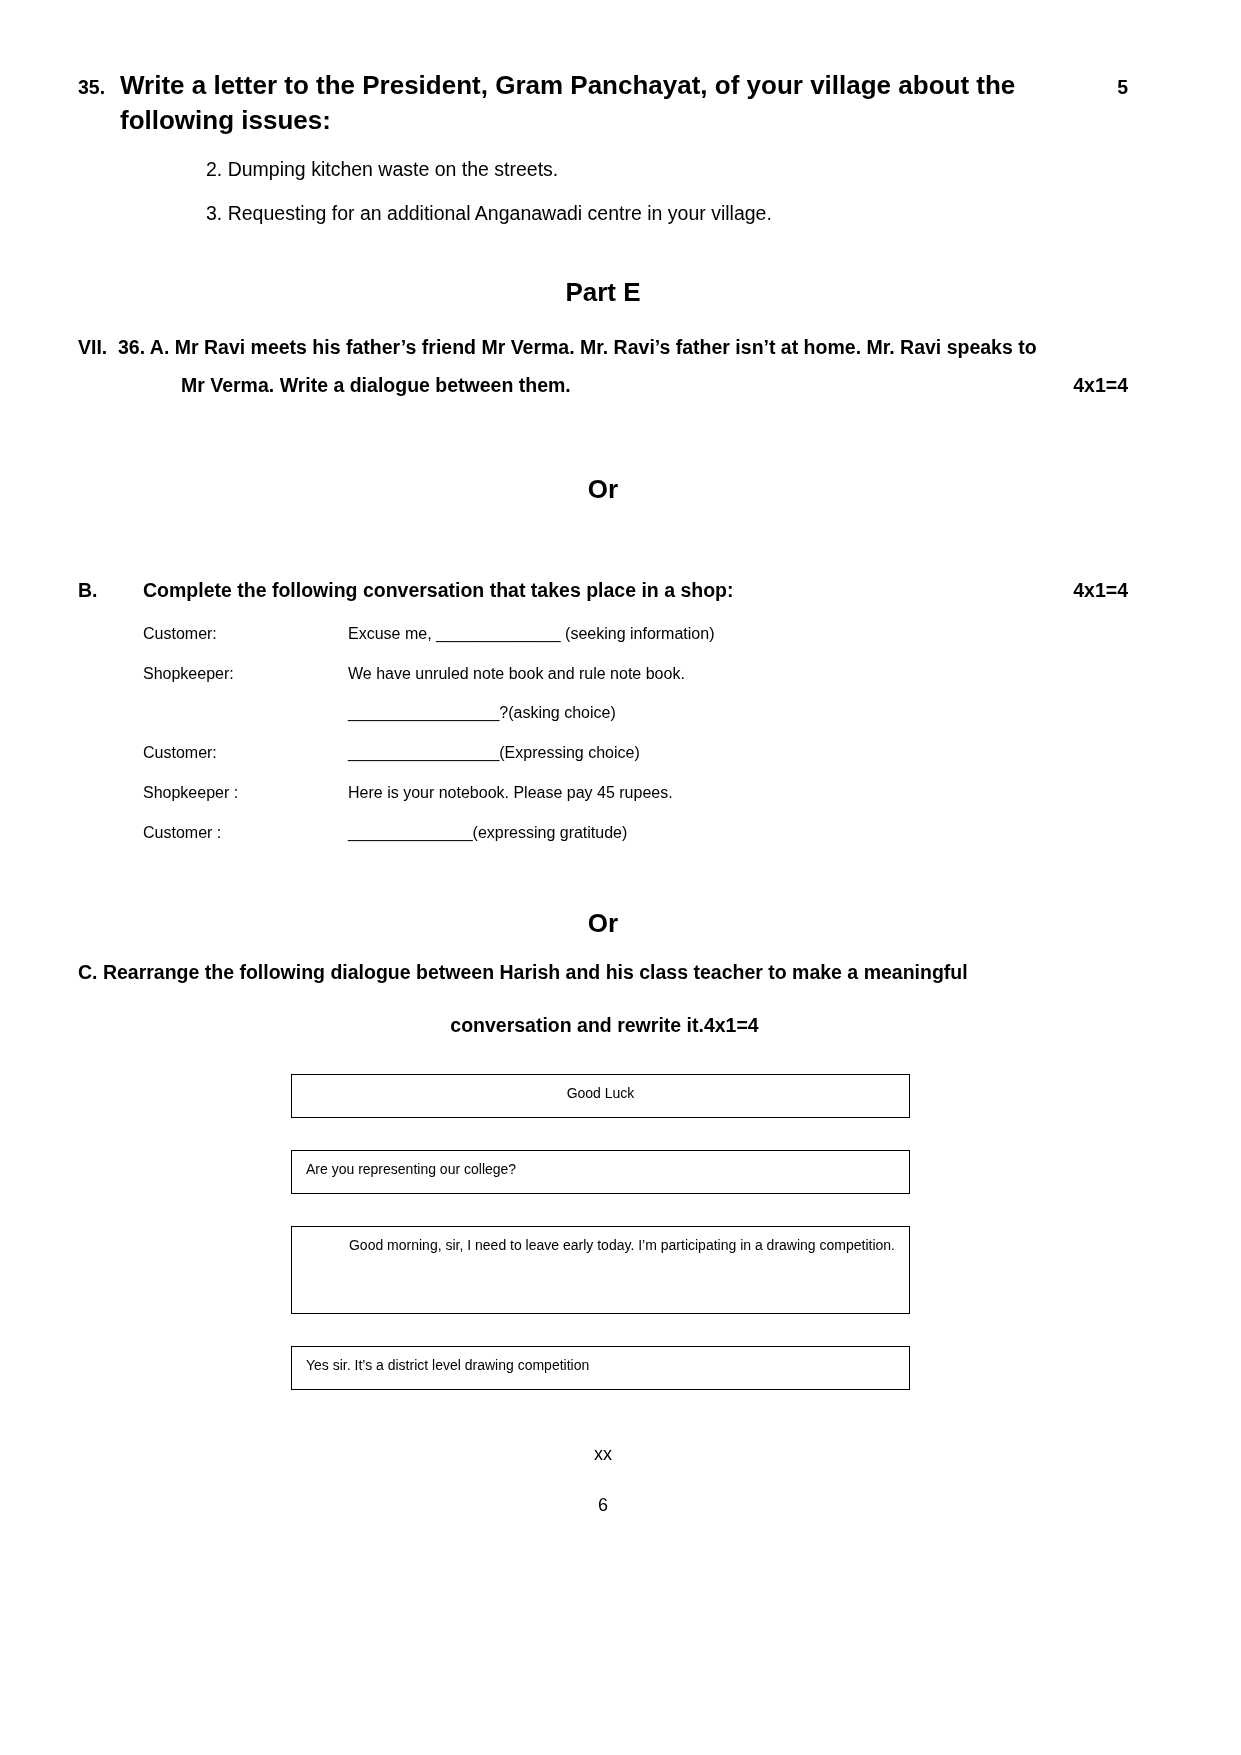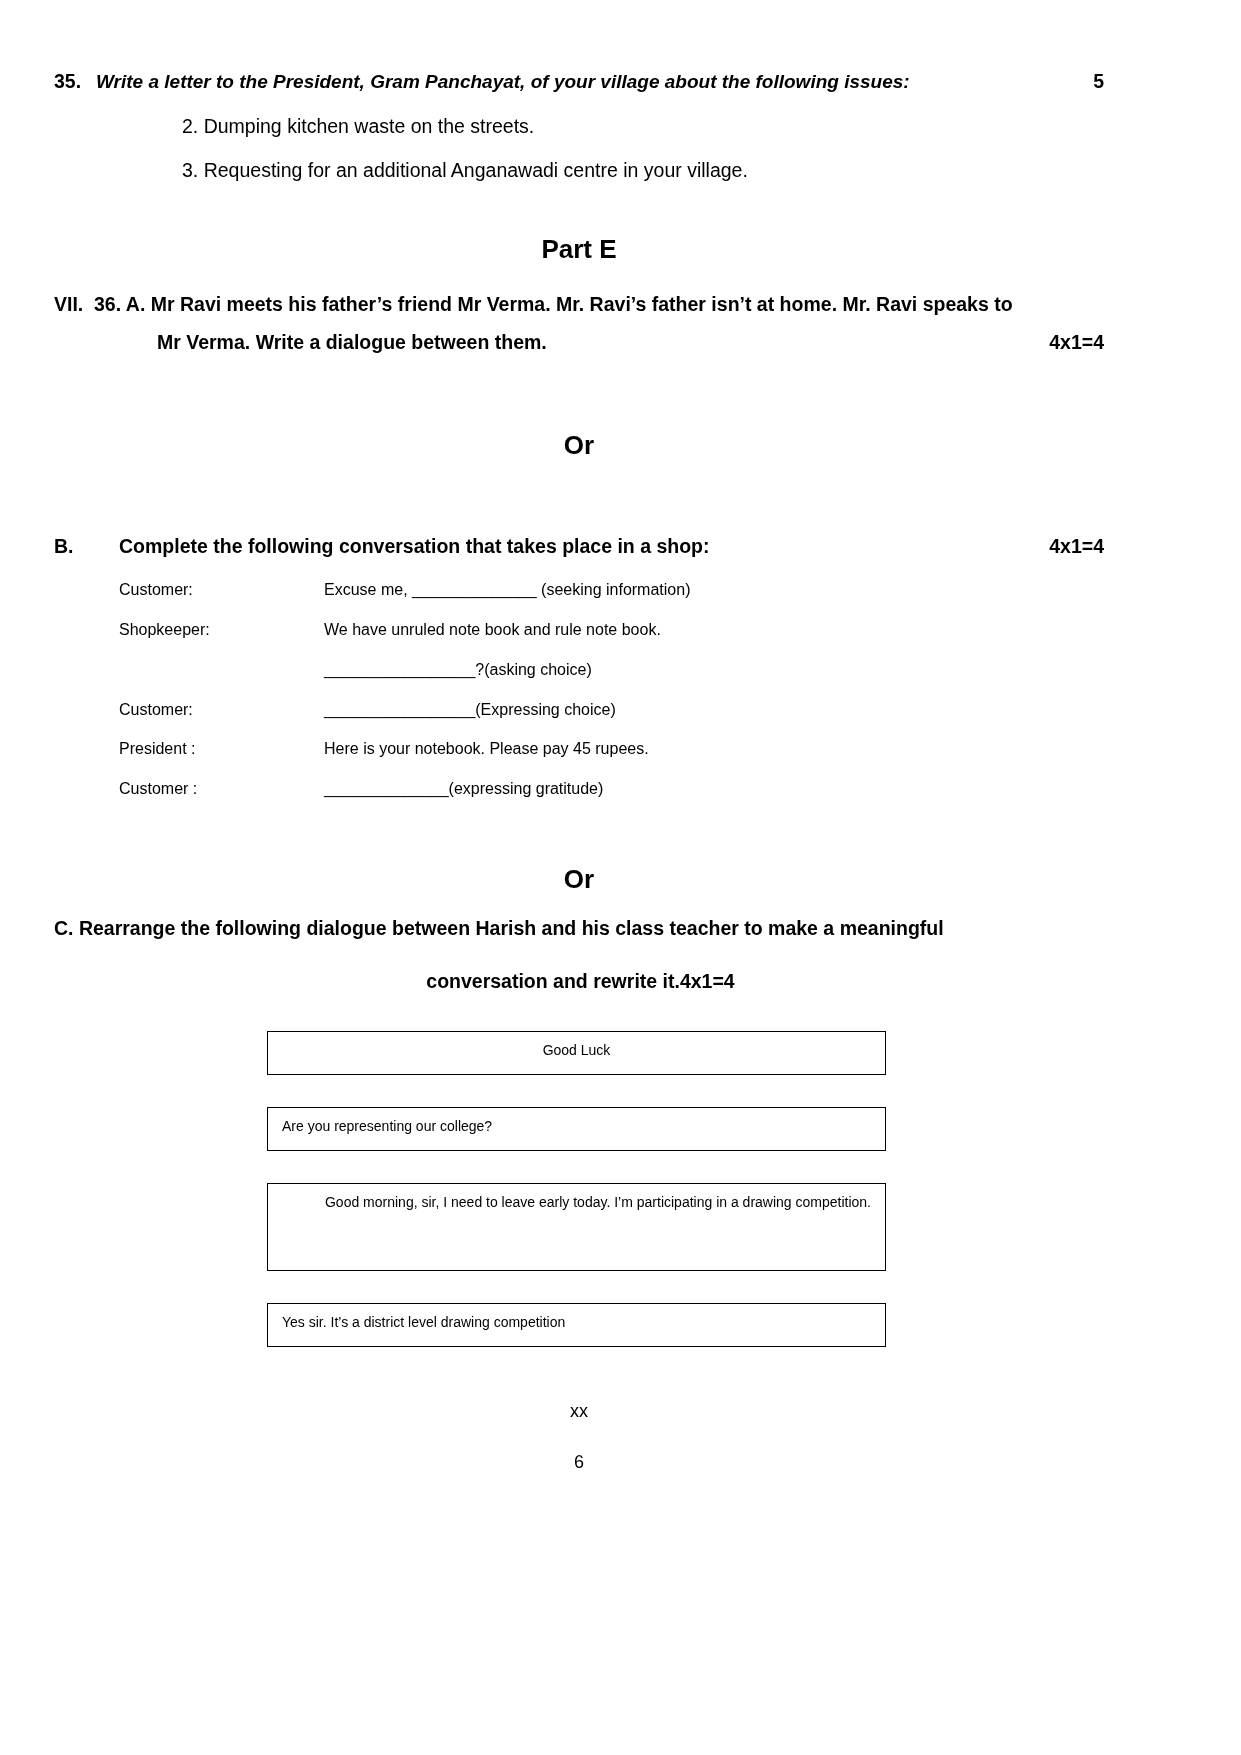--- a/index.html
+++ b/index.html
@@ -16,21 +16,21 @@
     width: 1241px;
     height: 1755px;
     background: #ffffff;
     margin: 0 auto;
     box-sizing: border-box;
     padding: 0;
     overflow: hidden;
   }
   .content {
     position: absolute;
-    left: 54px;
+    left: 78px;
     top: 68px;
     width: 1050px;
   }
 
   
   .row {
     display: flex;
     align-items: baseline;
     font-size: 19.5px;
     line-height: 1.35;
@@ -38,22 +38,21 @@
 
   .q-num {
     font-weight: bold;
     width: 42px;
     flex: 0 0 42px;
     font-size: 19.5px;
   }
   .q-text {
     flex: 1 1 auto;
     font-weight: bold;
-    font-size: 19px;
-    font-style: italic;
+    font-size: 26px;
   }
   .q-marks {
     flex: 0 0 auto;
     font-weight: bold;
     font-size: 19.5px;
     text-align: right;
     white-space: nowrap;
   }
 
   .sub-list {
@@ -221,21 +220,21 @@
       </div>
       <div class="dline">
         <span class="who"></span>
         <span class="said">_________________?(asking choice)</span>
       </div>
       <div class="dline">
         <span class="who">Customer:</span>
         <span class="said">_________________(Expressing choice)</span>
       </div>
       <div class="dline">
-        <span class="who">President :</span>
+        <span class="who">Shopkeeper :</span>
         <span class="said">Here is your notebook. Please pay 45 rupees.</span>
       </div>
       <div class="dline">
         <span class="who">Customer   :</span>
         <span class="said">______________(expressing gratitude)</span>
       </div>
     </div>
 
     <div class="center or2">Or</div>
 

